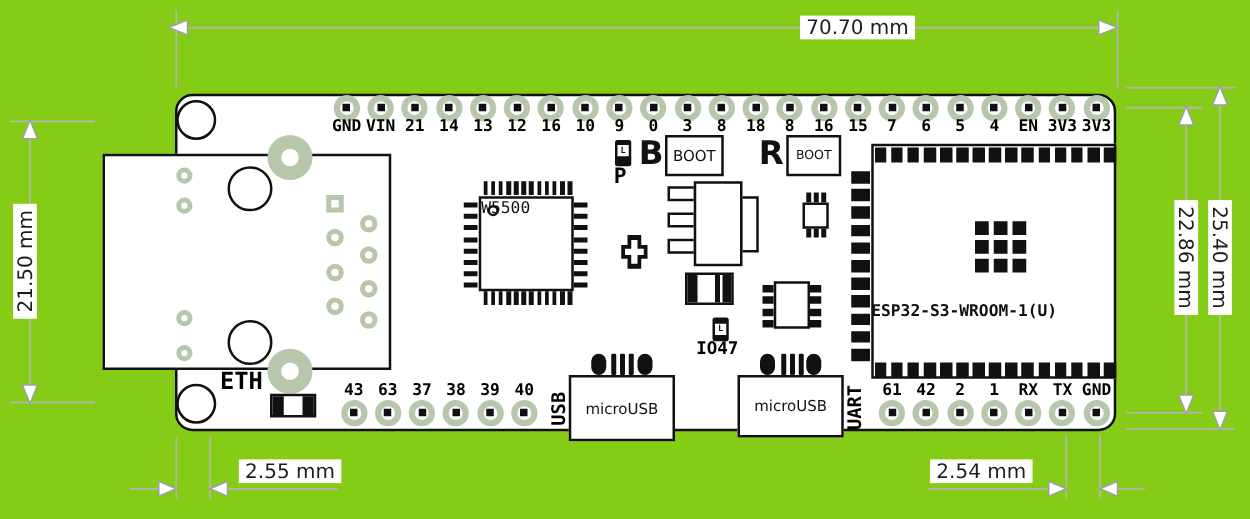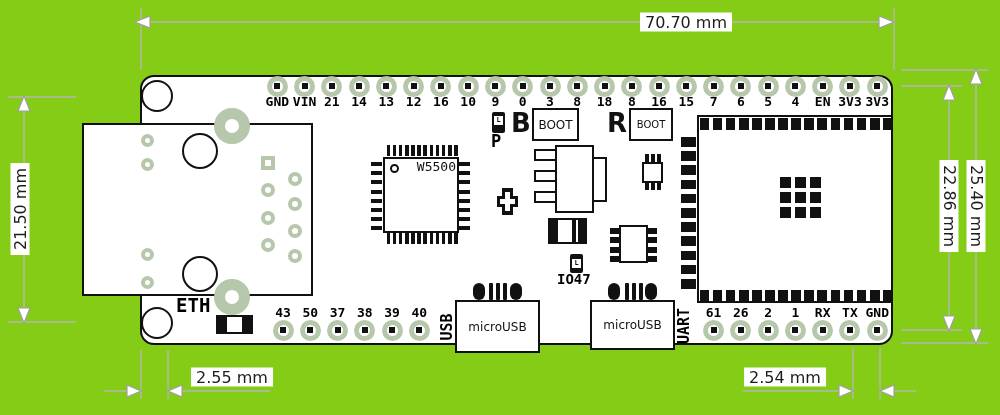--- a/index.html
+++ b/index.html
@@ -18,21 +18,21 @@
   .dim.rot-cw{transform:translate(-50%,-50%) rotate(90deg)}
   .gring{position:absolute;box-sizing:border-box;border-radius:50%;background:#fff}
   .mono-b{font-family:"DejaVu Sans Mono",monospace;font-weight:bold;color:#000}
   .btn-label{display:flex;align-items:center;justify-content:center;height:100%;
              font-family:"DejaVu Sans",sans-serif;color:#111}
   .led{position:absolute;background:#111;border-radius:2px}
   .led .l-box{position:absolute;left:2px;width:9px;height:9px;background:#fff;
               font:bold 7px "DejaVu Sans Mono",monospace;color:#111;text-align:center;line-height:9px}
   .side-label{position:absolute;transform:translate(-50%,-50%) rotate(-90deg);
               font:bold 15px "DejaVu Sans Mono",monospace;color:#000;white-space:nowrap}
-  .chip-text{position:absolute;text-align:right;color:#111}
+  .chip-text{position:absolute;text-align:left;color:#111}
 </style>
 </head>
 <body>
 
 <div id="canvas">
 
   <svg width="1000" height="415" style="position:absolute;left:0;top:0">
     <g stroke="#b6b6b6" stroke-width="1.4" fill="none">
       <line x1="141" y1="8" x2="141" y2="70"></line>
       <line x1="894" y1="8" x2="894" y2="70"></line>
@@ -160,20 +160,21 @@
   <div class="blk" style="left:648px;top:247px;width:9px;height:6px"></div>
   <div class="blk" style="left:648px;top:256px;width:9px;height:6px"></div>
   <div class="outl" style="left:619px;top:225px;width:29px;height:38px"></div>
 
   <div class="led" style="left:570px;top:254px;width:13px;height:19px">
     <div class="l-box" style="top:5px">L</div>
   </div>
   <div class="abs mono-b" style="left:557px;top:271px;font-size:14px">IO47</div>
 
   <div class="outl" style="left:697px;top:115px;width:196px;height:188px"></div>
+  <div class="chip-text mono-b" style="left:697px;top:242px;width:196px;font-size:13px">ESP32-S3-WROOM-1(U)</div>
 
   <div class="outl" style="left:455px;top:300px;width:85px;height:53px">
     <div class="btn-label" style="font-size:12px">microUSB</div>
   </div>
   <div class="side-label" style="left:447px;top:327px">USB</div>
 
   <div class="outl" style="left:590px;top:300px;width:85px;height:50px">
     <div class="btn-label" style="font-size:12px">microUSB</div>
   </div>
   <div class="side-label" style="left:684px;top:326px">UART</div>
@@ -320,21 +321,21 @@
       <span class="pin-inner">
         <span class="pin-square"></span>
       </span>
     </div>
     <div class="pin-label" style="left: 283px; top: 305px;">43</div>
     <div class="pin" style="left: 299.77px; top: 319.5px; background: rgb(183, 199, 172);">
       <span class="pin-inner">
         <span class="pin-square"></span>
       </span>
     </div>
-    <div class="pin-label" style="left: 310.27px; top: 305px;">50</div>
+    <div class="pin-label" style="left: 310.27px; top: 305px;">63</div>
     <div class="pin" style="left: 327.04px; top: 319.5px; background: rgb(183, 199, 172);">
       <span class="pin-inner">
         <span class="pin-square"></span>
       </span>
     </div>
     <div class="pin-label" style="left: 337.54px; top: 305px;">37</div>
     <div class="pin" style="left: 354.31px; top: 319.5px; background: rgb(183, 199, 172);">
       <span class="pin-inner">
         <span class="pin-square"></span>
       </span>
@@ -356,21 +357,21 @@
       <span class="pin-inner">
         <span class="pin-square"></span>
       </span>
     </div>
     <div class="pin-label" style="left: 713.6px; top: 305px;">61</div>
     <div class="pin" style="left: 730.37px; top: 319.5px; background: rgb(183, 199, 172);">
       <span class="pin-inner">
         <span class="pin-square"></span>
       </span>
     </div>
-    <div class="pin-label" style="left: 740.87px; top: 305px;">26</div>
+    <div class="pin-label" style="left: 740.87px; top: 305px;">42</div>
     <div class="pin" style="left: 757.64px; top: 319.5px; background: rgb(183, 199, 172);">
       <span class="pin-inner">
         <span class="pin-square"></span>
       </span>
     </div>
     <div class="pin-label" style="left: 768.14px; top: 305px;">2</div>
     <div class="pin" style="left: 784.91px; top: 319.5px; background: rgb(183, 199, 172);">
       <span class="pin-inner">
         <span class="pin-square"></span>
       </span>

